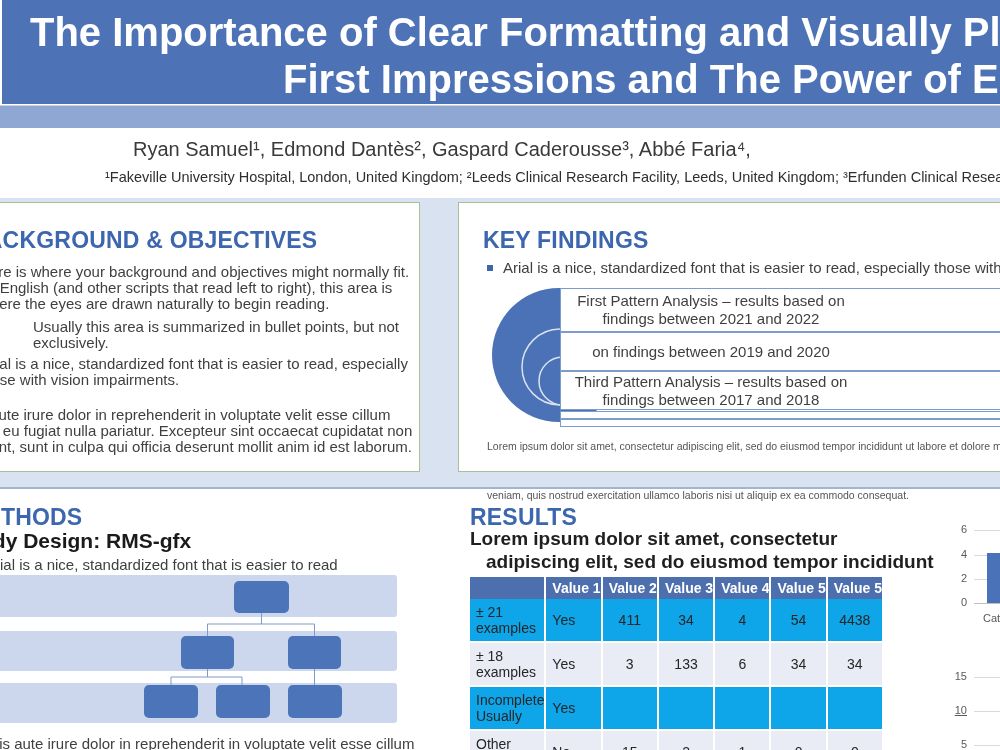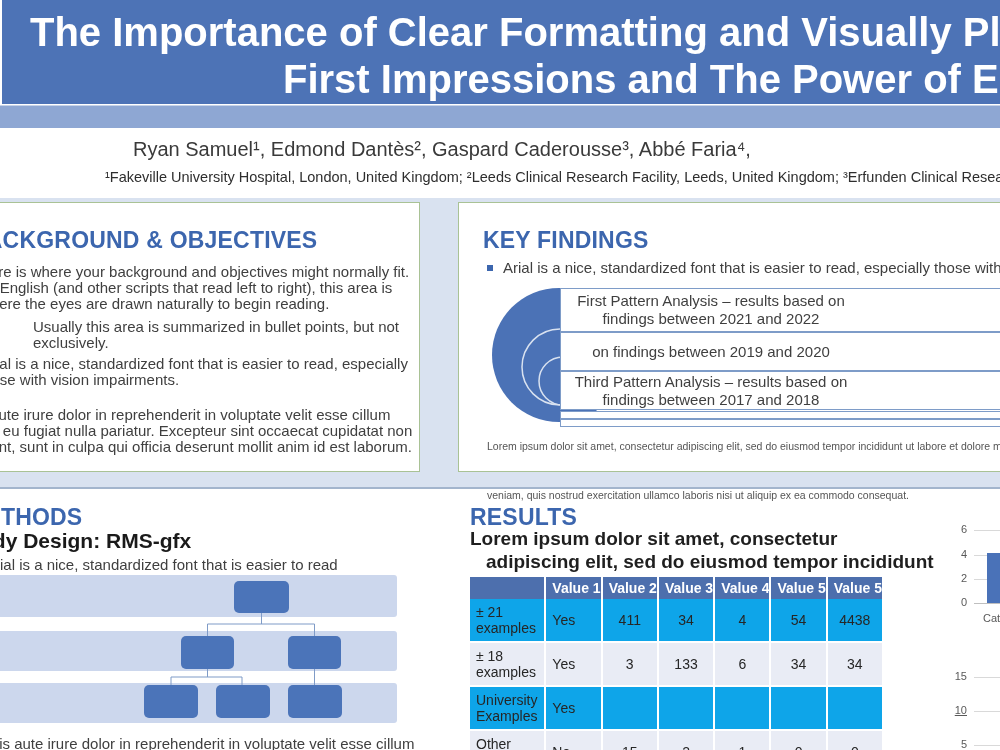--- a/index.html
+++ b/index.html
@@ -178,21 +178,21 @@
         <tr class="light">
           <td class="txt">± 18 examples</td>
           <td class="txt">Yes</td>
           <td class="num">3</td>
           <td class="num">133</td>
           <td class="num">6</td>
           <td class="num">34</td>
           <td class="num">34</td>
         </tr>
         <tr class="dark">
-          <td class="txt">University Examples</td>
+          <td class="txt">Incomplete Usually</td>
           <td class="txt">Yes</td>
           <td class="num"></td>
           <td class="num"></td>
           <td class="num"></td>
           <td class="num"></td>
           <td class="num"></td>
         </tr>
         <tr class="light">
           <td class="txt">Other Examples</td>
           <td class="txt">No</td>

